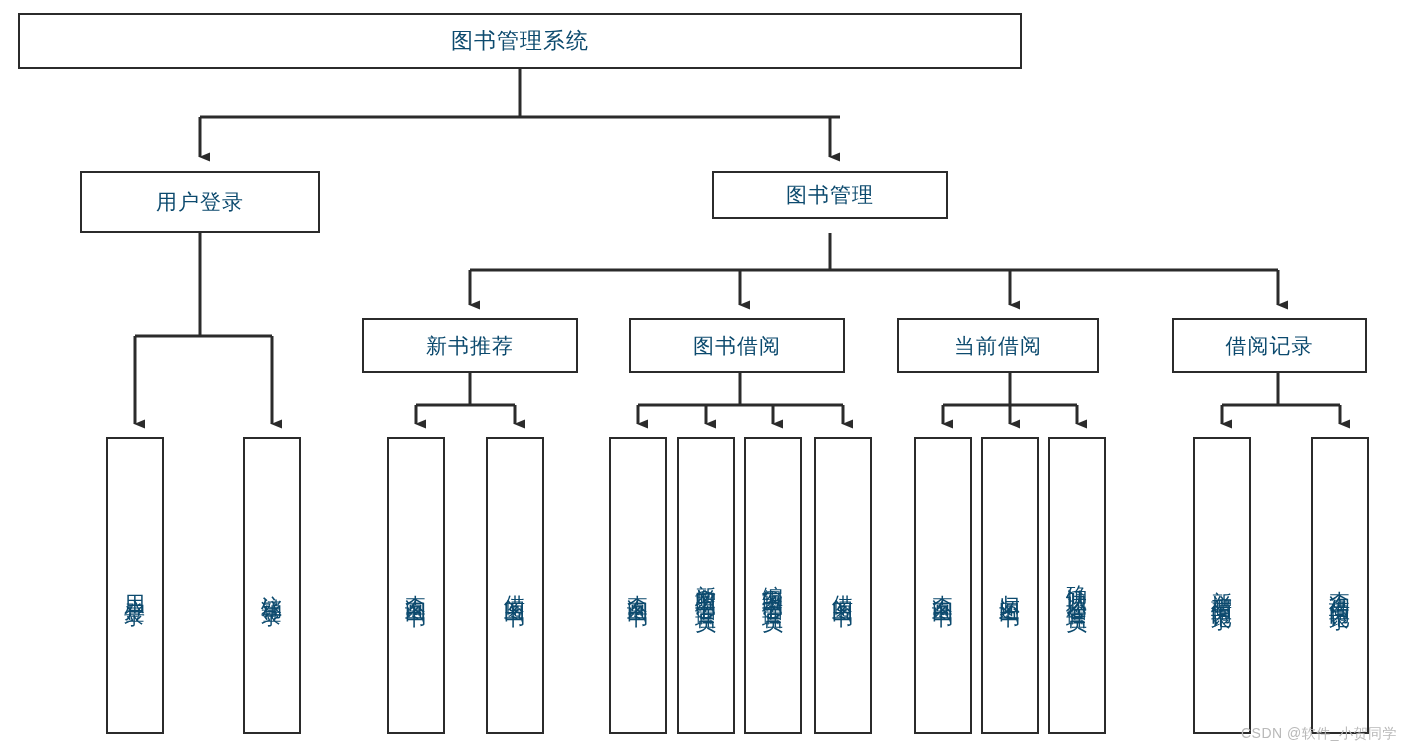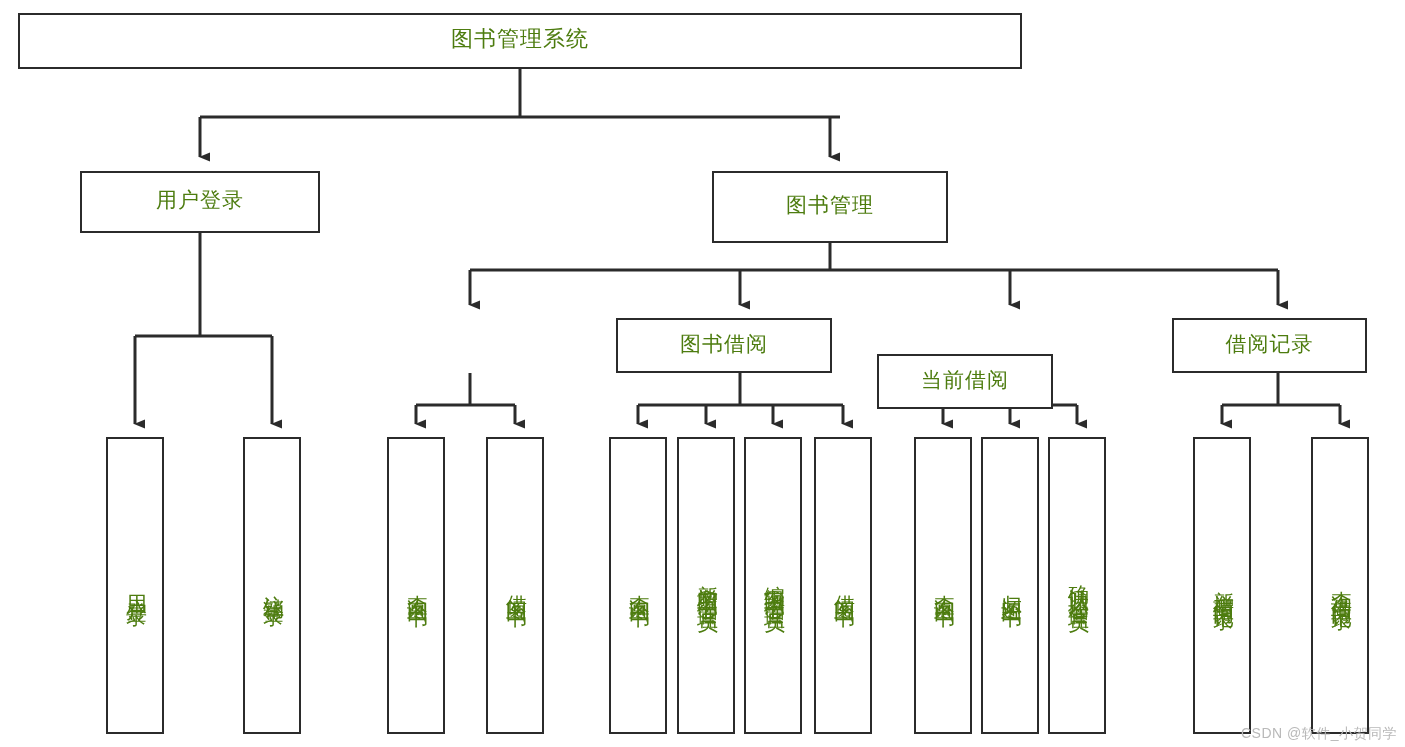--- a/index.html
+++ b/index.html
@@ -21,22 +21,21 @@
     pointer-events:none;
   }
   .node{
     position:absolute;
     box-sizing:border-box;
     background:#ffffff;
     border:2.5px solid #2b2b2b;
     display:flex;
     align-items:center;
     justify-content:center;
-    color:#4d7c0f;
-    font-family:Liberation Mono, monospace;
+    color:#0c4a6e;
   }
   .node.horiz{
     font-size:21px;
     letter-spacing:1px;
     line-height:1.1;
   }
   .node.root{
     font-size:22px;
   }
   .node.vert{
@@ -120,30 +119,33 @@
   </svg>
 
   <div class="node horiz root" style="left:18px;top:13px;width:1004px;height:56px;">
     <span class="lbl">图书管理系统</span>
   </div>
 
   <div class="node horiz" style="left:80px;top:171px;width:240px;height:62px;">
     <span class="lbl">用户登录</span>
   </div>
 
-  <div class="node horiz" style="left:712px;top:171px;width:236px;height:72px;">
+  <div class="node horiz" style="left:712px;top:171px;width:236px;height:48px;">
     <span class="lbl">图书管理</span>
   </div>
 
-
-  <div class="node horiz" style="left:616px;top:318px;width:216px;height:55px;">
+  <div class="node horiz" style="left:362px;top:318px;width:216px;height:55px;">
+    <span class="lbl">新书推荐</span>
+  </div>
+
+  <div class="node horiz" style="left:629px;top:318px;width:216px;height:55px;">
     <span class="lbl">图书借阅</span>
   </div>
 
-  <div class="node horiz" style="left:877px;top:318px;width:176px;height:55px;margin-top:36px;">
+  <div class="node horiz" style="left:897px;top:318px;width:202px;height:55px;">
     <span class="lbl">当前借阅</span>
   </div>
 
   <div class="node horiz" style="left:1172px;top:318px;width:195px;height:55px;">
     <span class="lbl">借阅记录</span>
   </div>
 
   <div class="node vert" style="left:106px;top:437px;width:58px;height:297px;">
     <span class="lbl">用户登录</span>
   </div>

